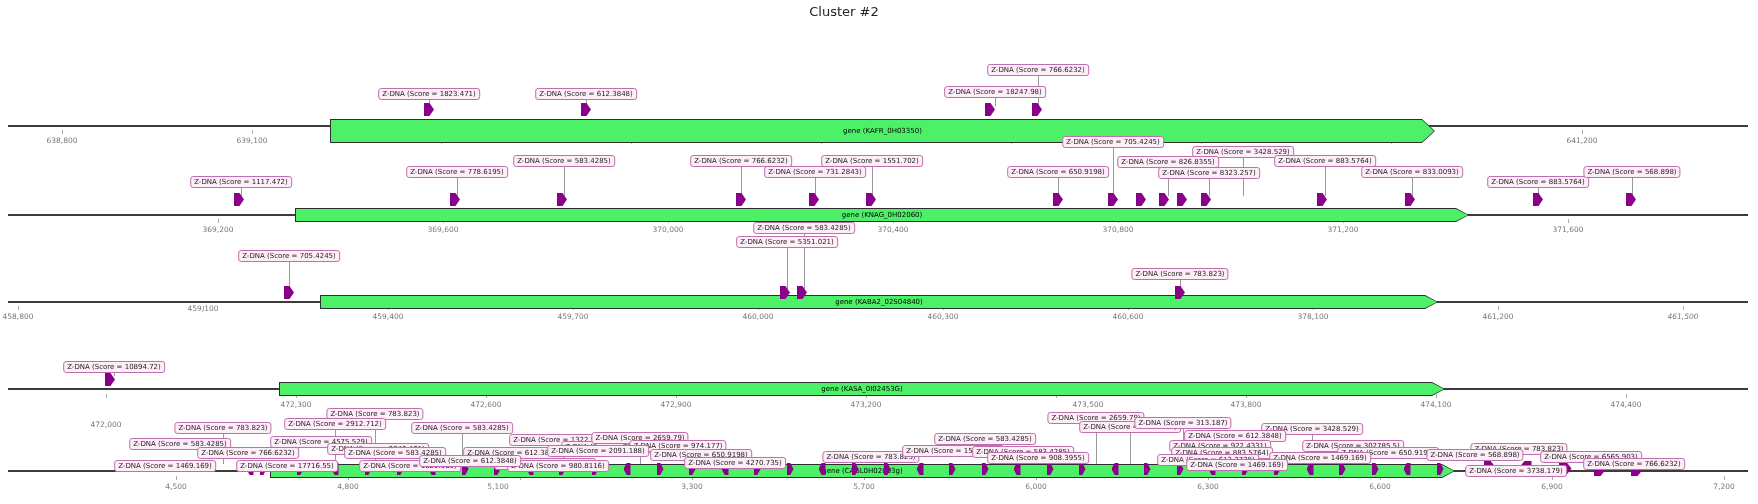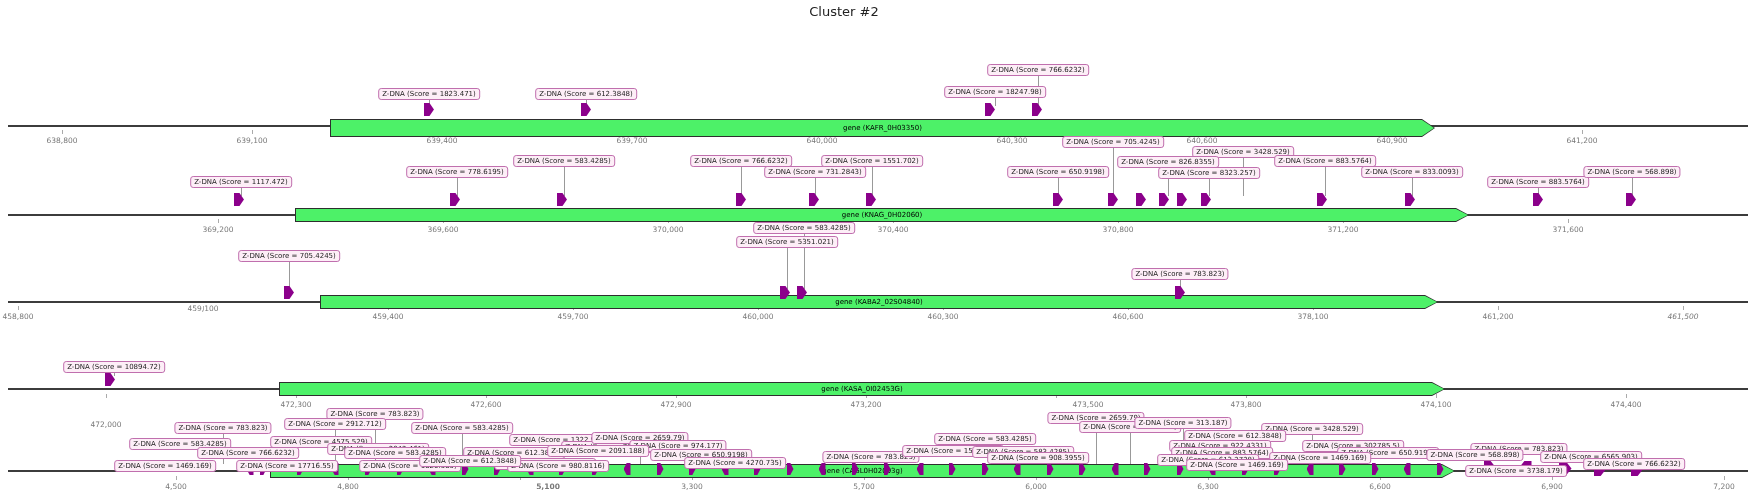--- a/index.html
+++ b/index.html
@@ -25,21 +25,21 @@
 <body>
 
 <div id="plot">
   <div class="title" style="left:844px;top:4px;">Cluster #2</div>
   <div id="tracks">
       <div class="axisline" style="left: 8px; top: 125px; width: 1740px;"></div>
       <div class="leader" style="left: 429px; top: 100px; height: 6px;"></div>
       <div class="leader" style="left: 586px; top: 100px; height: 6px;"></div>
       <div class="leader" style="left: 1038px; top: 76px; height: 30px;"></div>
       <div class="leader" style="left: 995px; top: 98px; height: 8px;"></div>
-      <div class="genebar" style="left: 330px; top: 119px; width: 1105px; height: 18px;">
+      <div class="genebar" style="left: 330px; top: 119px; width: 1105px; height: 24px;">
         <div class="edge" style="clip-path: polygon(0px 0px, calc(100% - 13px) 0px, 100% 50%, calc(100% - 13px) 100%, 0px 100%);"></div>
         <div class="fill" style="clip-path: polygon(0px 0px, calc(100% - 12px) 0px, 100% 50%, calc(100% - 12px) 100%, 0px 100%);"></div>
         <div class="genelabel">gene (KAFR_0H03350)</div>
       </div>
       <div class="tickmark" style="left: 62px; top: 130px;"></div>
       <div class="ticklabel" style="left: 62px; top: 136px;">638,800</div>
       <div class="tickmark" style="left: 252px; top: 130px;"></div>
       <div class="ticklabel" style="left: 252px; top: 136px;">639,100</div>
       <div class="tickmark" style="left: 442px; top: 130px;"></div>
       <div class="ticklabel" style="left: 442px; top: 136px;">639,400</div>
@@ -208,21 +208,21 @@
       <div class="genebar" style="left: 270px; top: 464px; width: 1185px; height: 14px;">
         <div class="edge" style="clip-path: polygon(0px 0px, calc(100% - 13px) 0px, 100% 50%, calc(100% - 13px) 100%, 0px 100%);"></div>
         <div class="fill" style="clip-path: polygon(0px 0px, calc(100% - 12px) 0px, 100% 50%, calc(100% - 12px) 100%, 0px 100%);"></div>
         <div class="genelabel">gene (CAGL0H02093g)</div>
       </div>
       <div class="tickmark" style="left: 176px; top: 476px;"></div>
       <div class="ticklabel" style="left: 176px; top: 482px;">4,500</div>
       <div class="tickmark" style="left: 348px; top: 476px;"></div>
       <div class="ticklabel" style="left: 348px; top: 482px;">4,800</div>
       <div class="tickmark" style="left: 520px; top: 476px;"></div>
-      <div class="ticklabel" style="left: 548px; top: 482px; font-weight: bold;">5,100</div>
+      <div class="ticklabel" style="left: 498px; top: 482px;">5,100</div>
       <div class="tickmark" style="left: 692px; top: 476px;"></div>
       <div class="ticklabel" style="left: 692px; top: 482px;">3,300</div>
       <div class="tickmark" style="left: 864px; top: 476px;"></div>
       <div class="ticklabel" style="left: 864px; top: 482px;">5,700</div>
       <div class="tickmark" style="left: 1036px; top: 476px;"></div>
       <div class="ticklabel" style="left: 1036px; top: 482px;">6,000</div>
       <div class="tickmark" style="left: 1208px; top: 476px;"></div>
       <div class="ticklabel" style="left: 1208px; top: 482px;">6,300</div>
       <div class="tickmark" style="left: 1380px; top: 476px;"></div>
       <div class="ticklabel" style="left: 1380px; top: 482px;">6,600</div>

